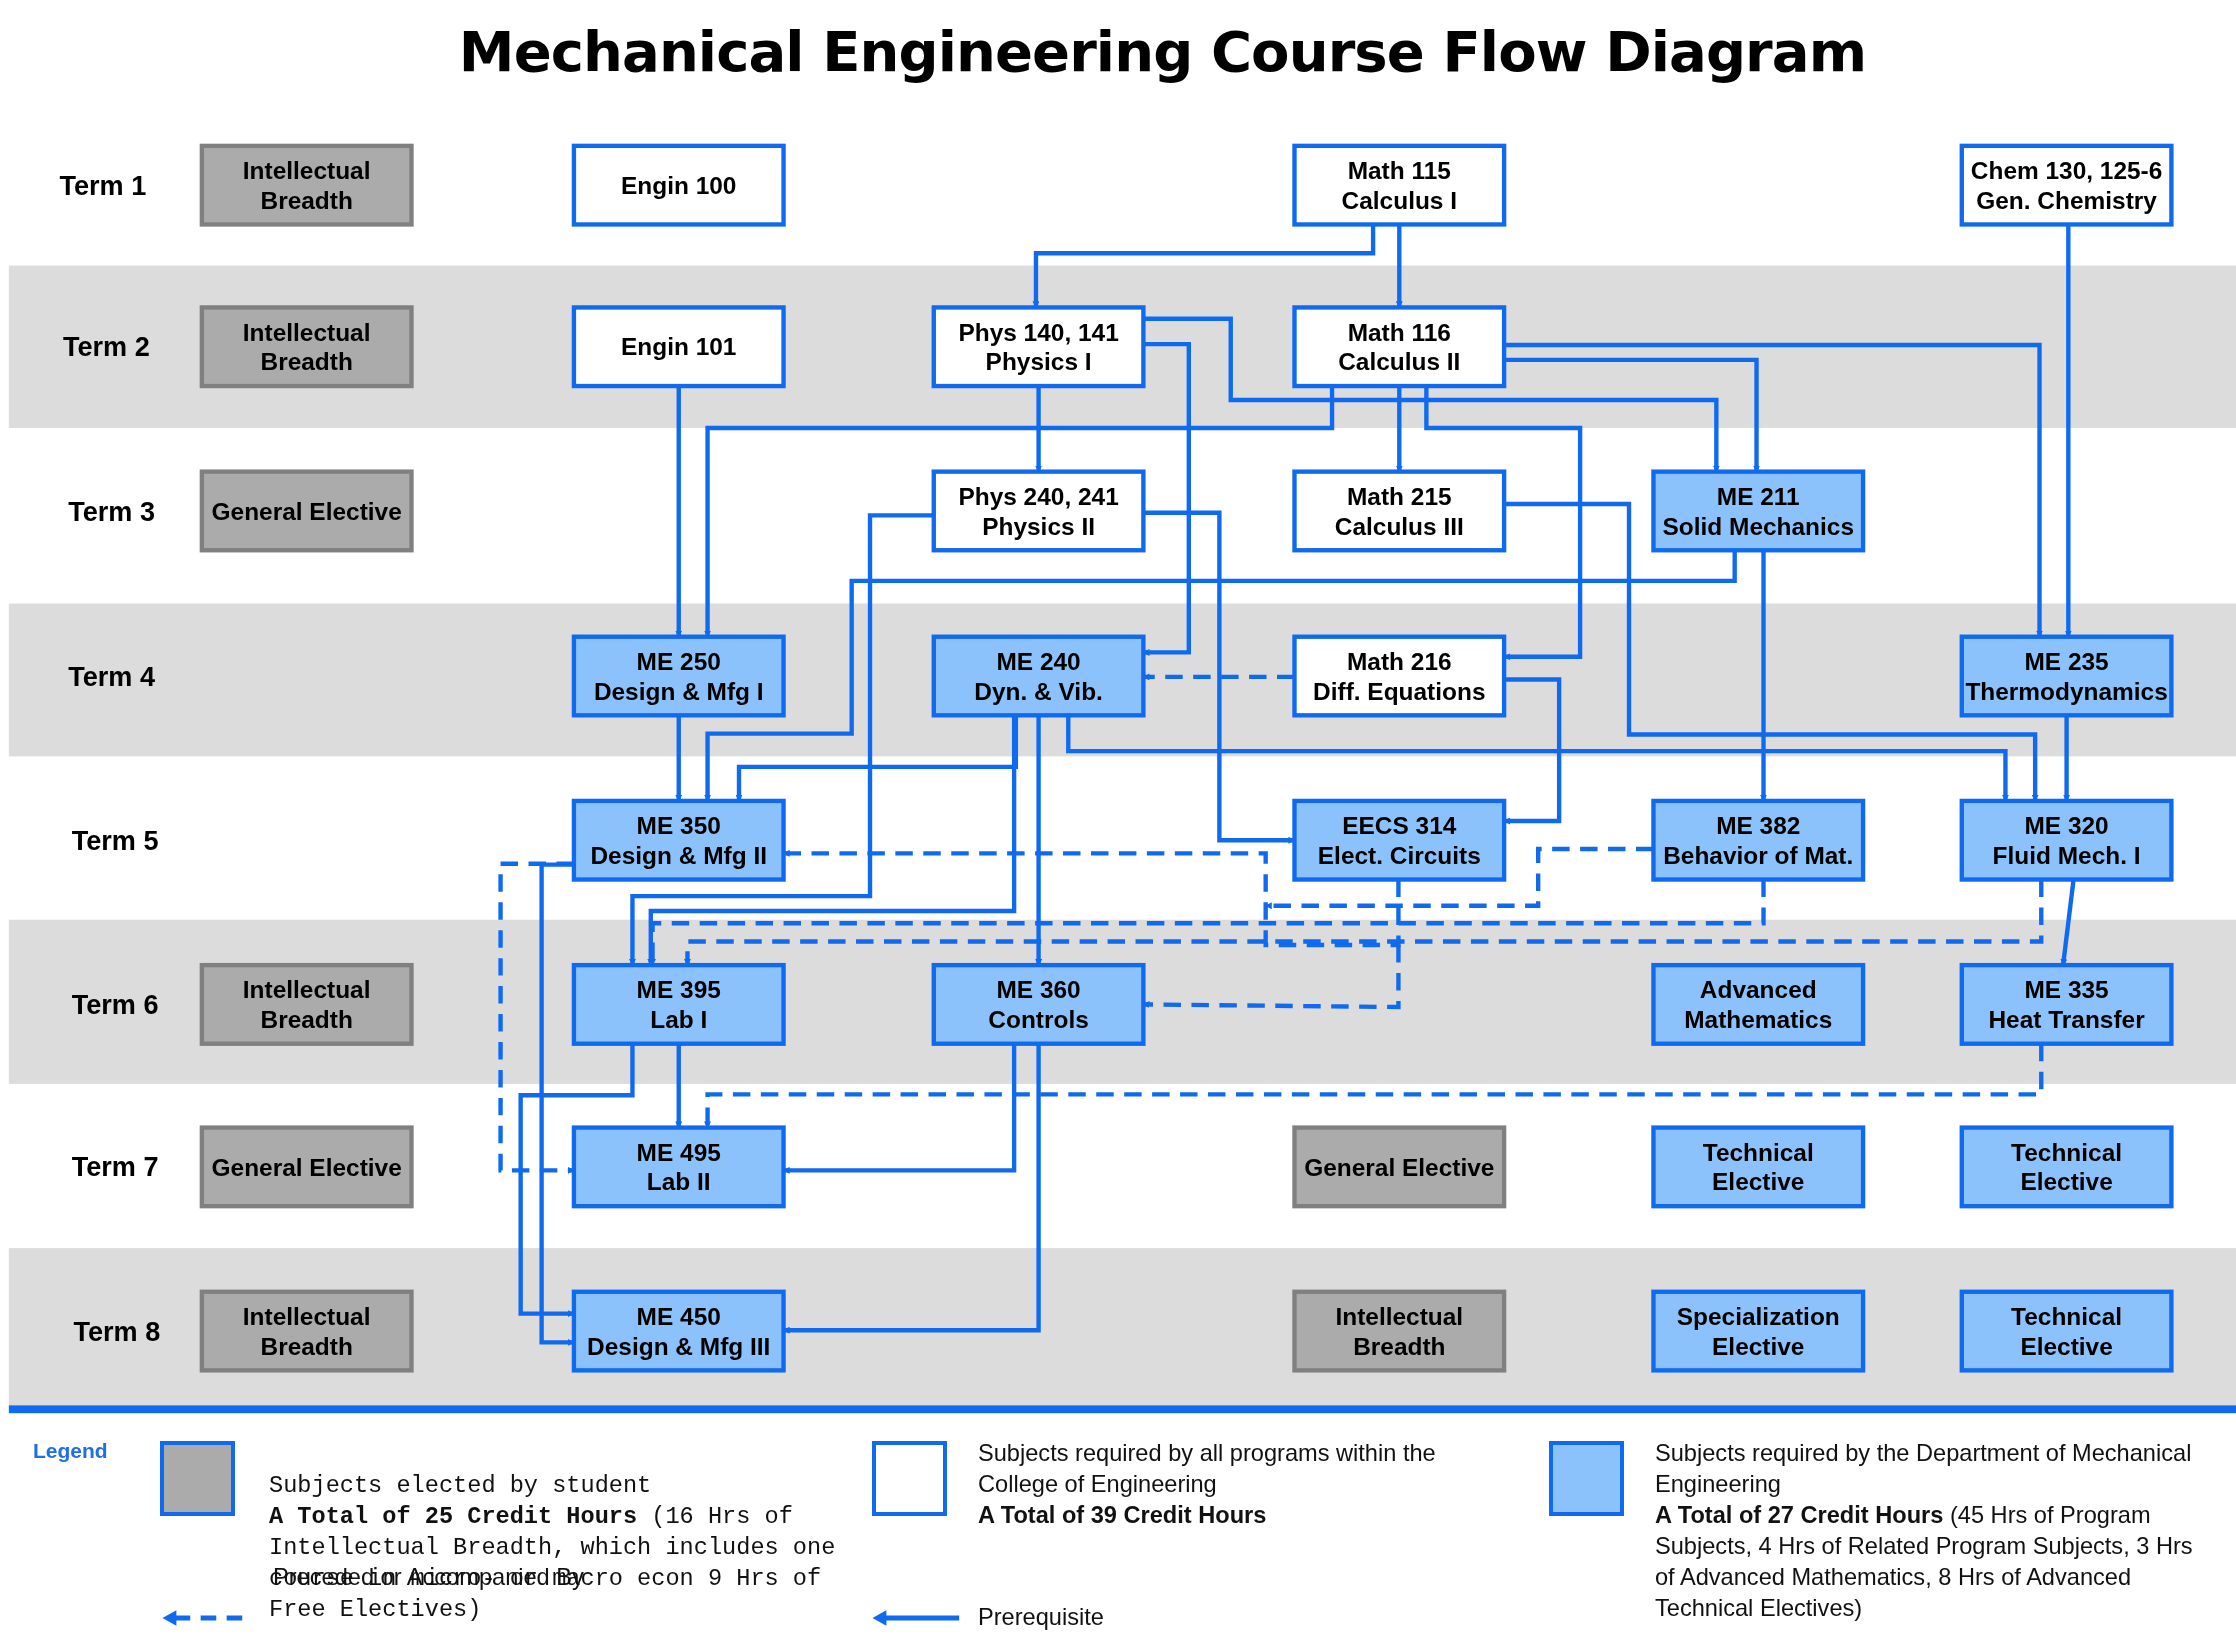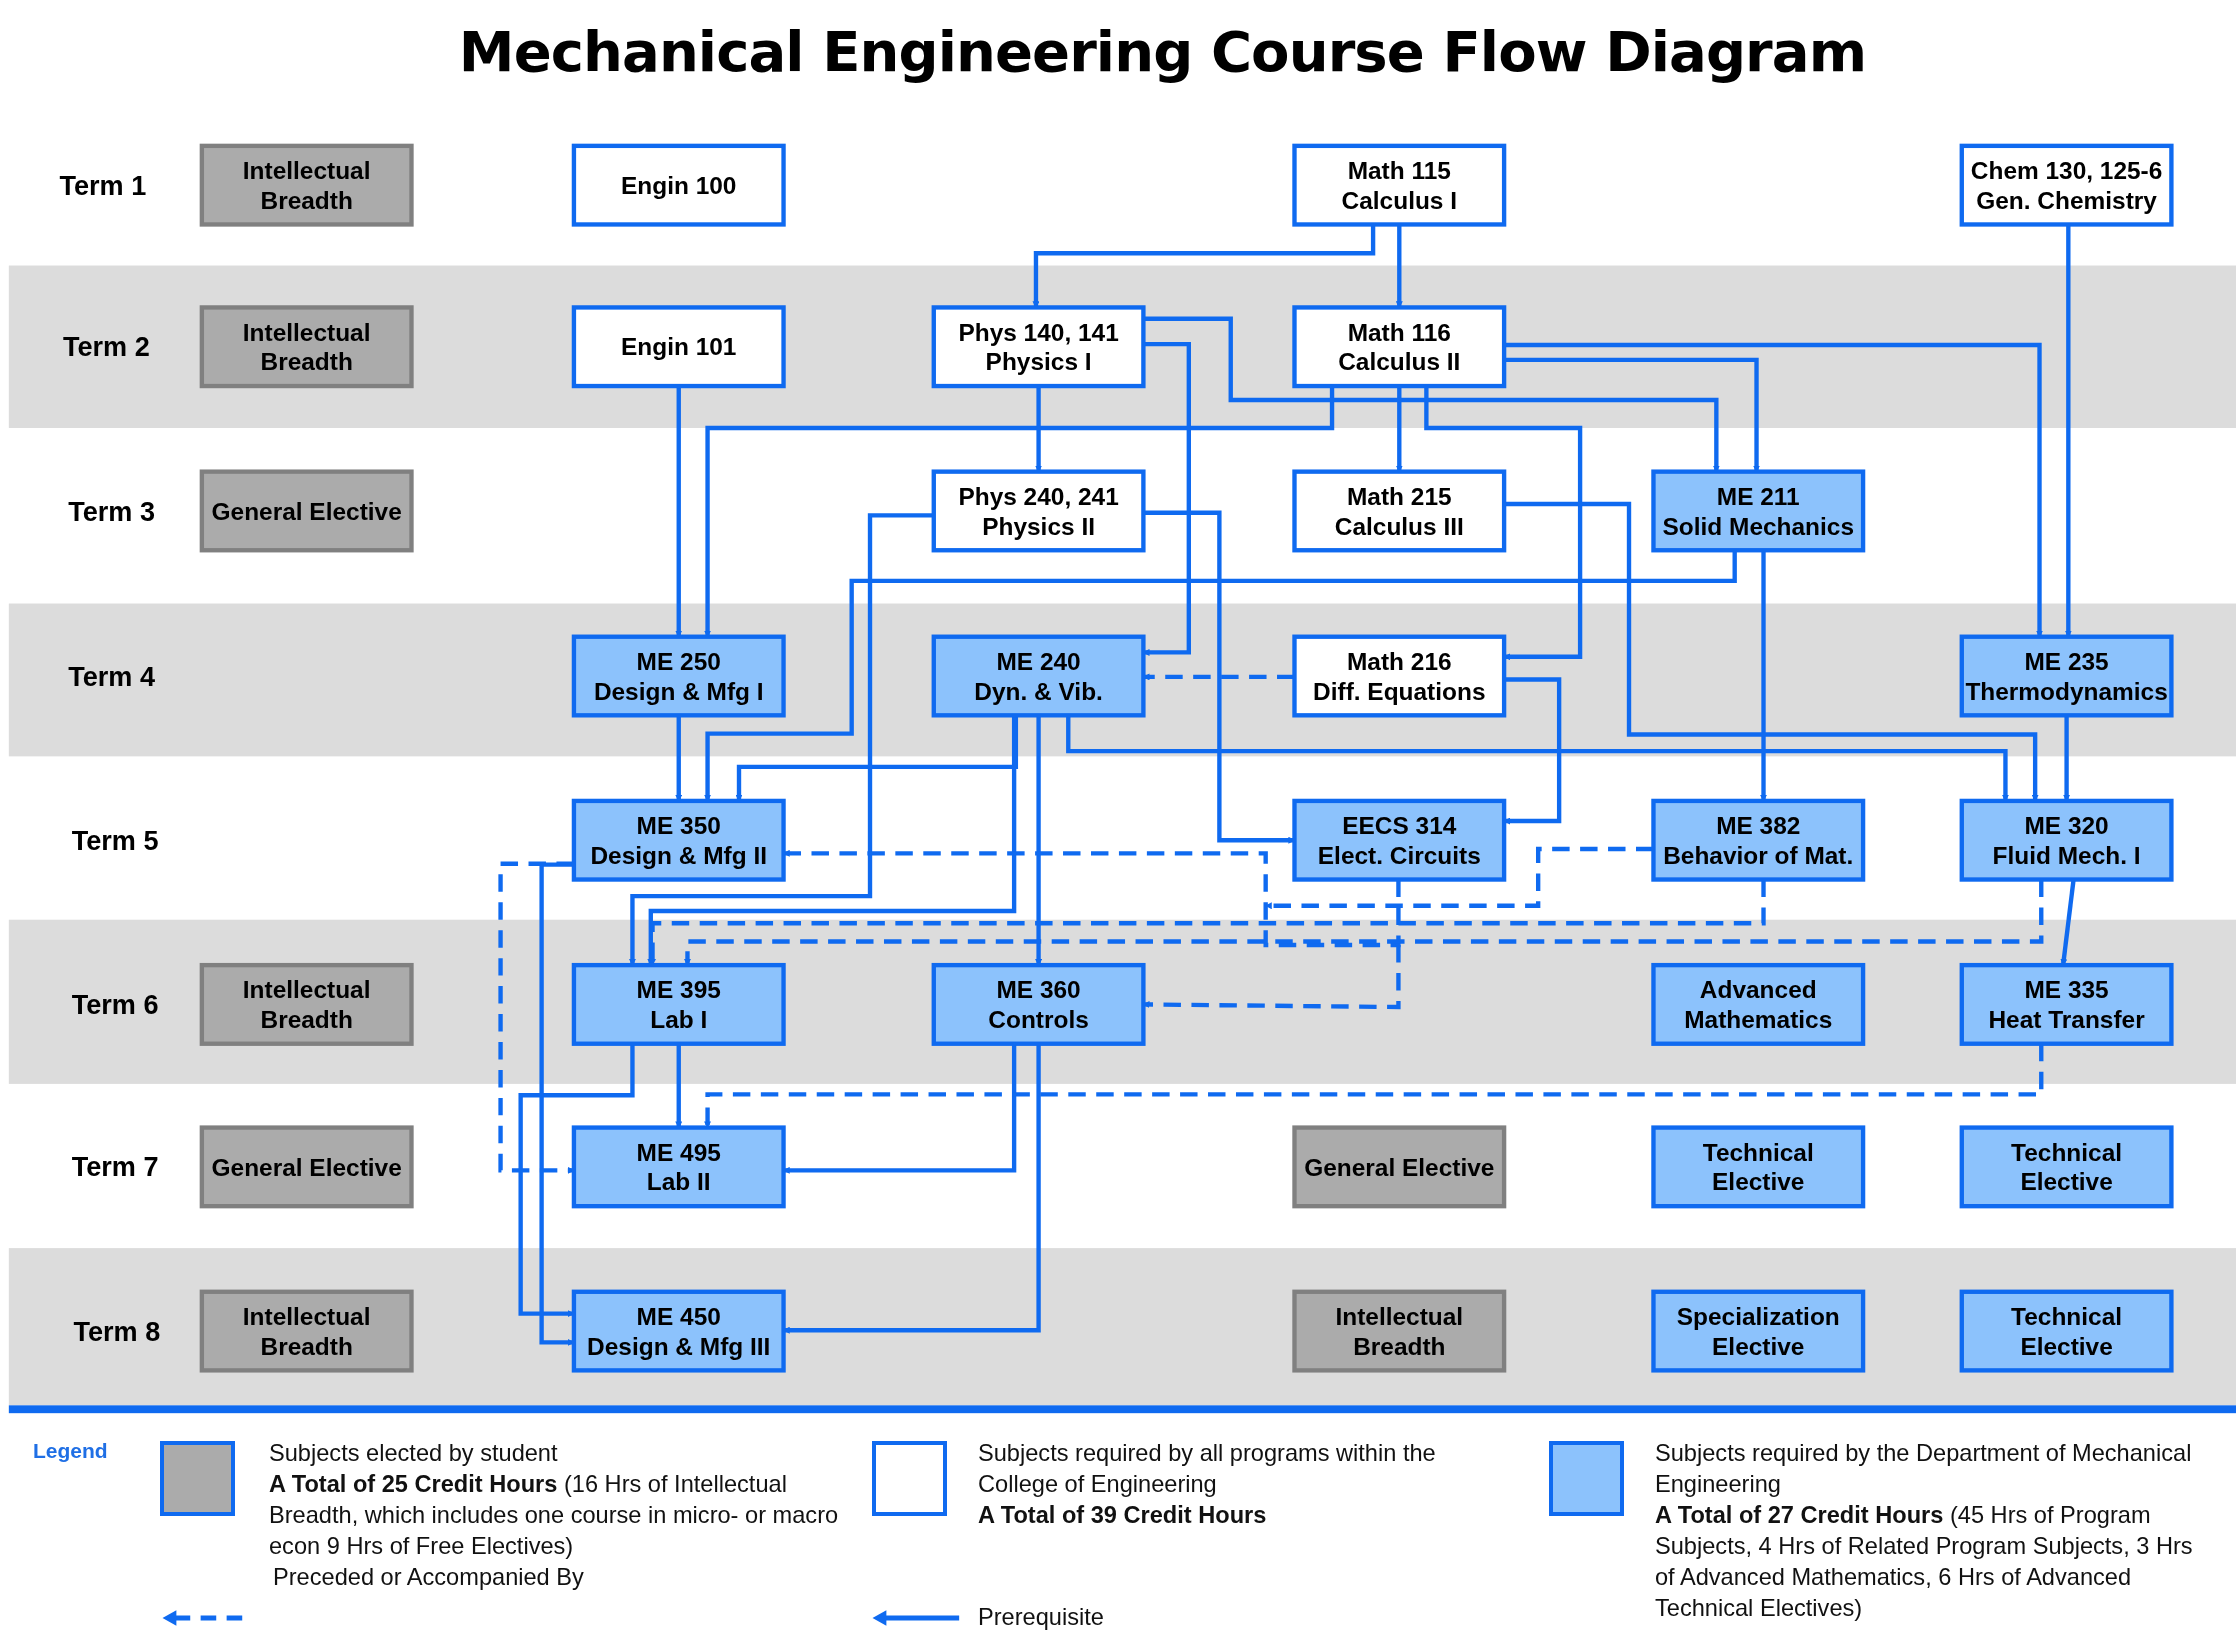--- a/index.html
+++ b/index.html
@@ -251,35 +251,35 @@
         <text x="2366" y="1517" text-anchor="middle" class="box-text">Technical</text>
         <text x="2366" y="1551" text-anchor="middle" class="box-text">Elective</text>
       </g>
     </g>
   <rect x="10" y="1609" width="2551" height="9" fill="#0f6af0"></rect>
 </svg>
 
 <div id="legend-title">Legend</div>
 
 <div class="swatch" style="left:160px;top:1441px;background:#ababab;"></div>
-<div class="legend" style="left:269px;top:1438px;width:576px;">
+<div class="legend" style="left:269px;top:1470px;width:576px;font-family:Liberation Mono, monospace;">
   <div>Subjects elected by student</div>
   <div><b>A Total of 25 Credit Hours</b><span> (16 Hrs of Intellectual Breadth, which includes one course in micro- or macro econ 9 Hrs of Free Electives)</span></div>
 </div>
 
 <div class="swatch" style="left:872px;top:1441px;background:#ffffff;"></div>
 <div class="legend" style="left:978px;top:1438px;width:507px;">
   <div>Subjects required by all programs within the College of Engineering</div>
   <div><b>A Total of 39 Credit Hours</b></div>
 </div>
 
 <div class="swatch" style="left:1549px;top:1441px;background:#8cc2fc;"></div>
 <div class="legend" style="left:1655px;top:1438px;width:559px;">
   <div>Subjects required by the Department of Mechanical Engineering</div>
-  <div><b>A Total of 27 Credit Hours</b><span> (45 Hrs of Program Subjects, 4 Hrs of Related Program Subjects, 3 Hrs of Advanced Mathematics, 6 Hrs of Advanced Technical Electives)</span></div>
+  <div><b>A Total of 27 Credit Hours</b><span> (45 Hrs of Program Subjects, 4 Hrs of Related Program Subjects, 3 Hrs of Advanced Mathematics, 8 Hrs of Advanced Technical Electives)</span></div>
 </div>
 
 <svg style="position:absolute;left:162px;top:1605px;" width="92" height="26" viewBox="0 0 105 30">
   <line x1="14" y1="15" x2="100" y2="15" stroke="#0f6af0" stroke-width="6" stroke-dasharray="18,12"></line>
   <path d="M0,15 L16,6 L16,24 z" fill="#0f6af0"></path>
 </svg>
 <div class="legend" style="left:273px;top:1562px;">Preceded or Accompanied By</div>
 
 <svg style="position:absolute;left:872px;top:1605px;" width="92" height="26" viewBox="0 0 105 30">
   <line x1="14" y1="15" x2="100" y2="15" stroke="#0f6af0" stroke-width="6"></line>

